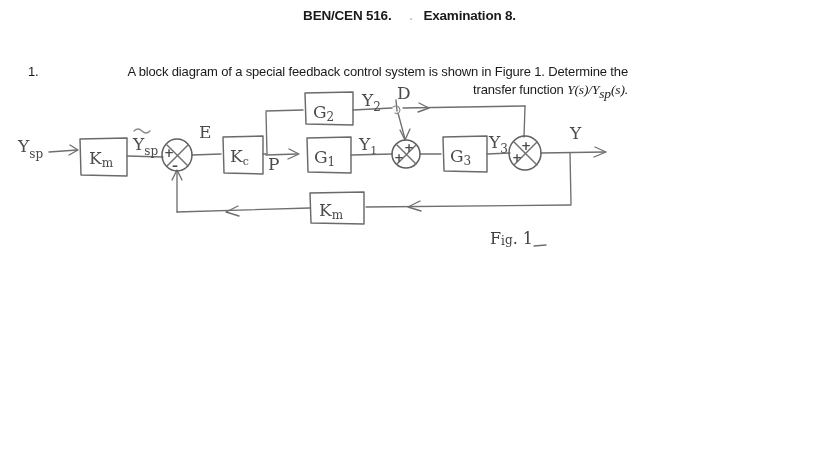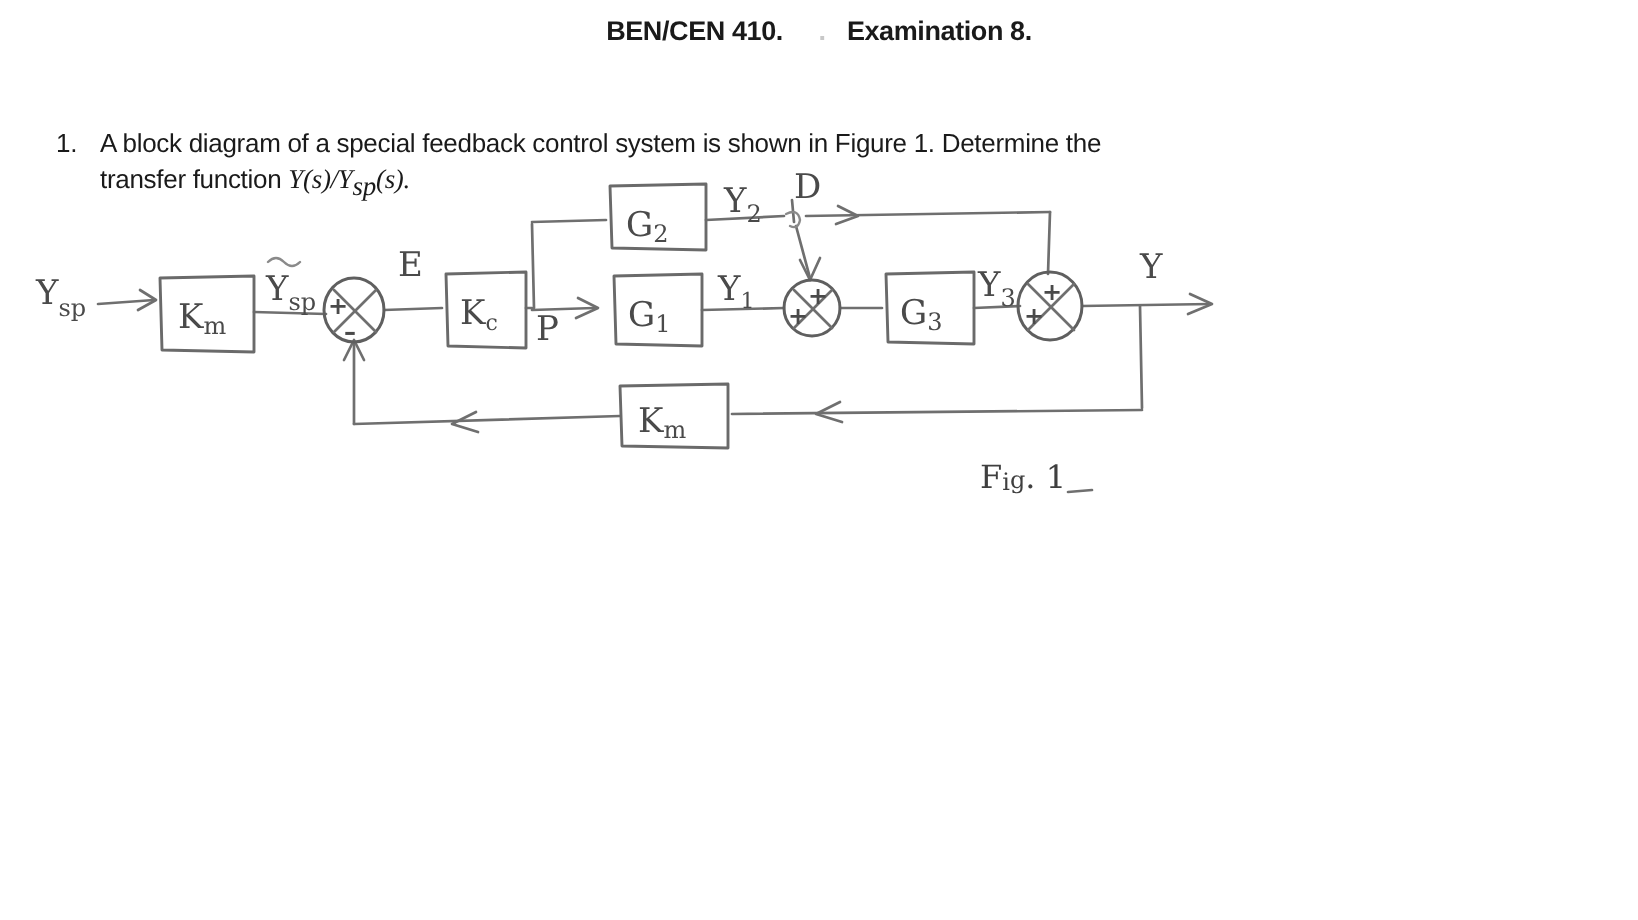--- a/index.html
+++ b/index.html
@@ -46,20 +46,21 @@
     letter-spacing: -0.15px;
   }
   #question-block .q-num {
     position: absolute;
     left: 0;
     top: 0;
     width: 22px;
   }
   #question-block .q-body {
     margin-left: 22px;
+    text-align: right;
   }
   .mathit {
     font-family: "Liberation Serif", serif;
     font-style: italic;
     font-size: 13.5px;
   }
 
   
   #figure-layer {
     position: absolute;
@@ -109,21 +110,21 @@
   }
   .fig-caption {
     font-family: "DejaVu Serif", serif;
     fill: #3f3f3f;
     font-size: 16px;
   }
 </style>
 </head>
 <body>
 
-<div id="exam-header"><span>BEN/CEN 410.</span><span class="faint">&nbsp;&nbsp;&nbsp;&nbsp;&nbsp;.&nbsp;&nbsp;&nbsp;</span><span>Examination 8.</span></div>
+<div id="exam-header"><span>BEN/CEN 516.</span><span class="faint">&nbsp;&nbsp;&nbsp;&nbsp;&nbsp;.&nbsp;&nbsp;&nbsp;</span><span>Examination 8.</span></div>
 
 <div id="question-block">
   <span class="q-num">1.</span>
   <div class="q-body">
     <span>A block diagram of a special feedback control system is shown in Figure 1. Determine the</span><br>
     <span>transfer function </span><span class="mathit">Y</span><span class="mathit">(s)/</span><span class="mathit">Y</span><sub class="mathit">sp</sub><span class="mathit">(s).</span>
   </div>
 </div>
 
 <div id="figure-layer">

